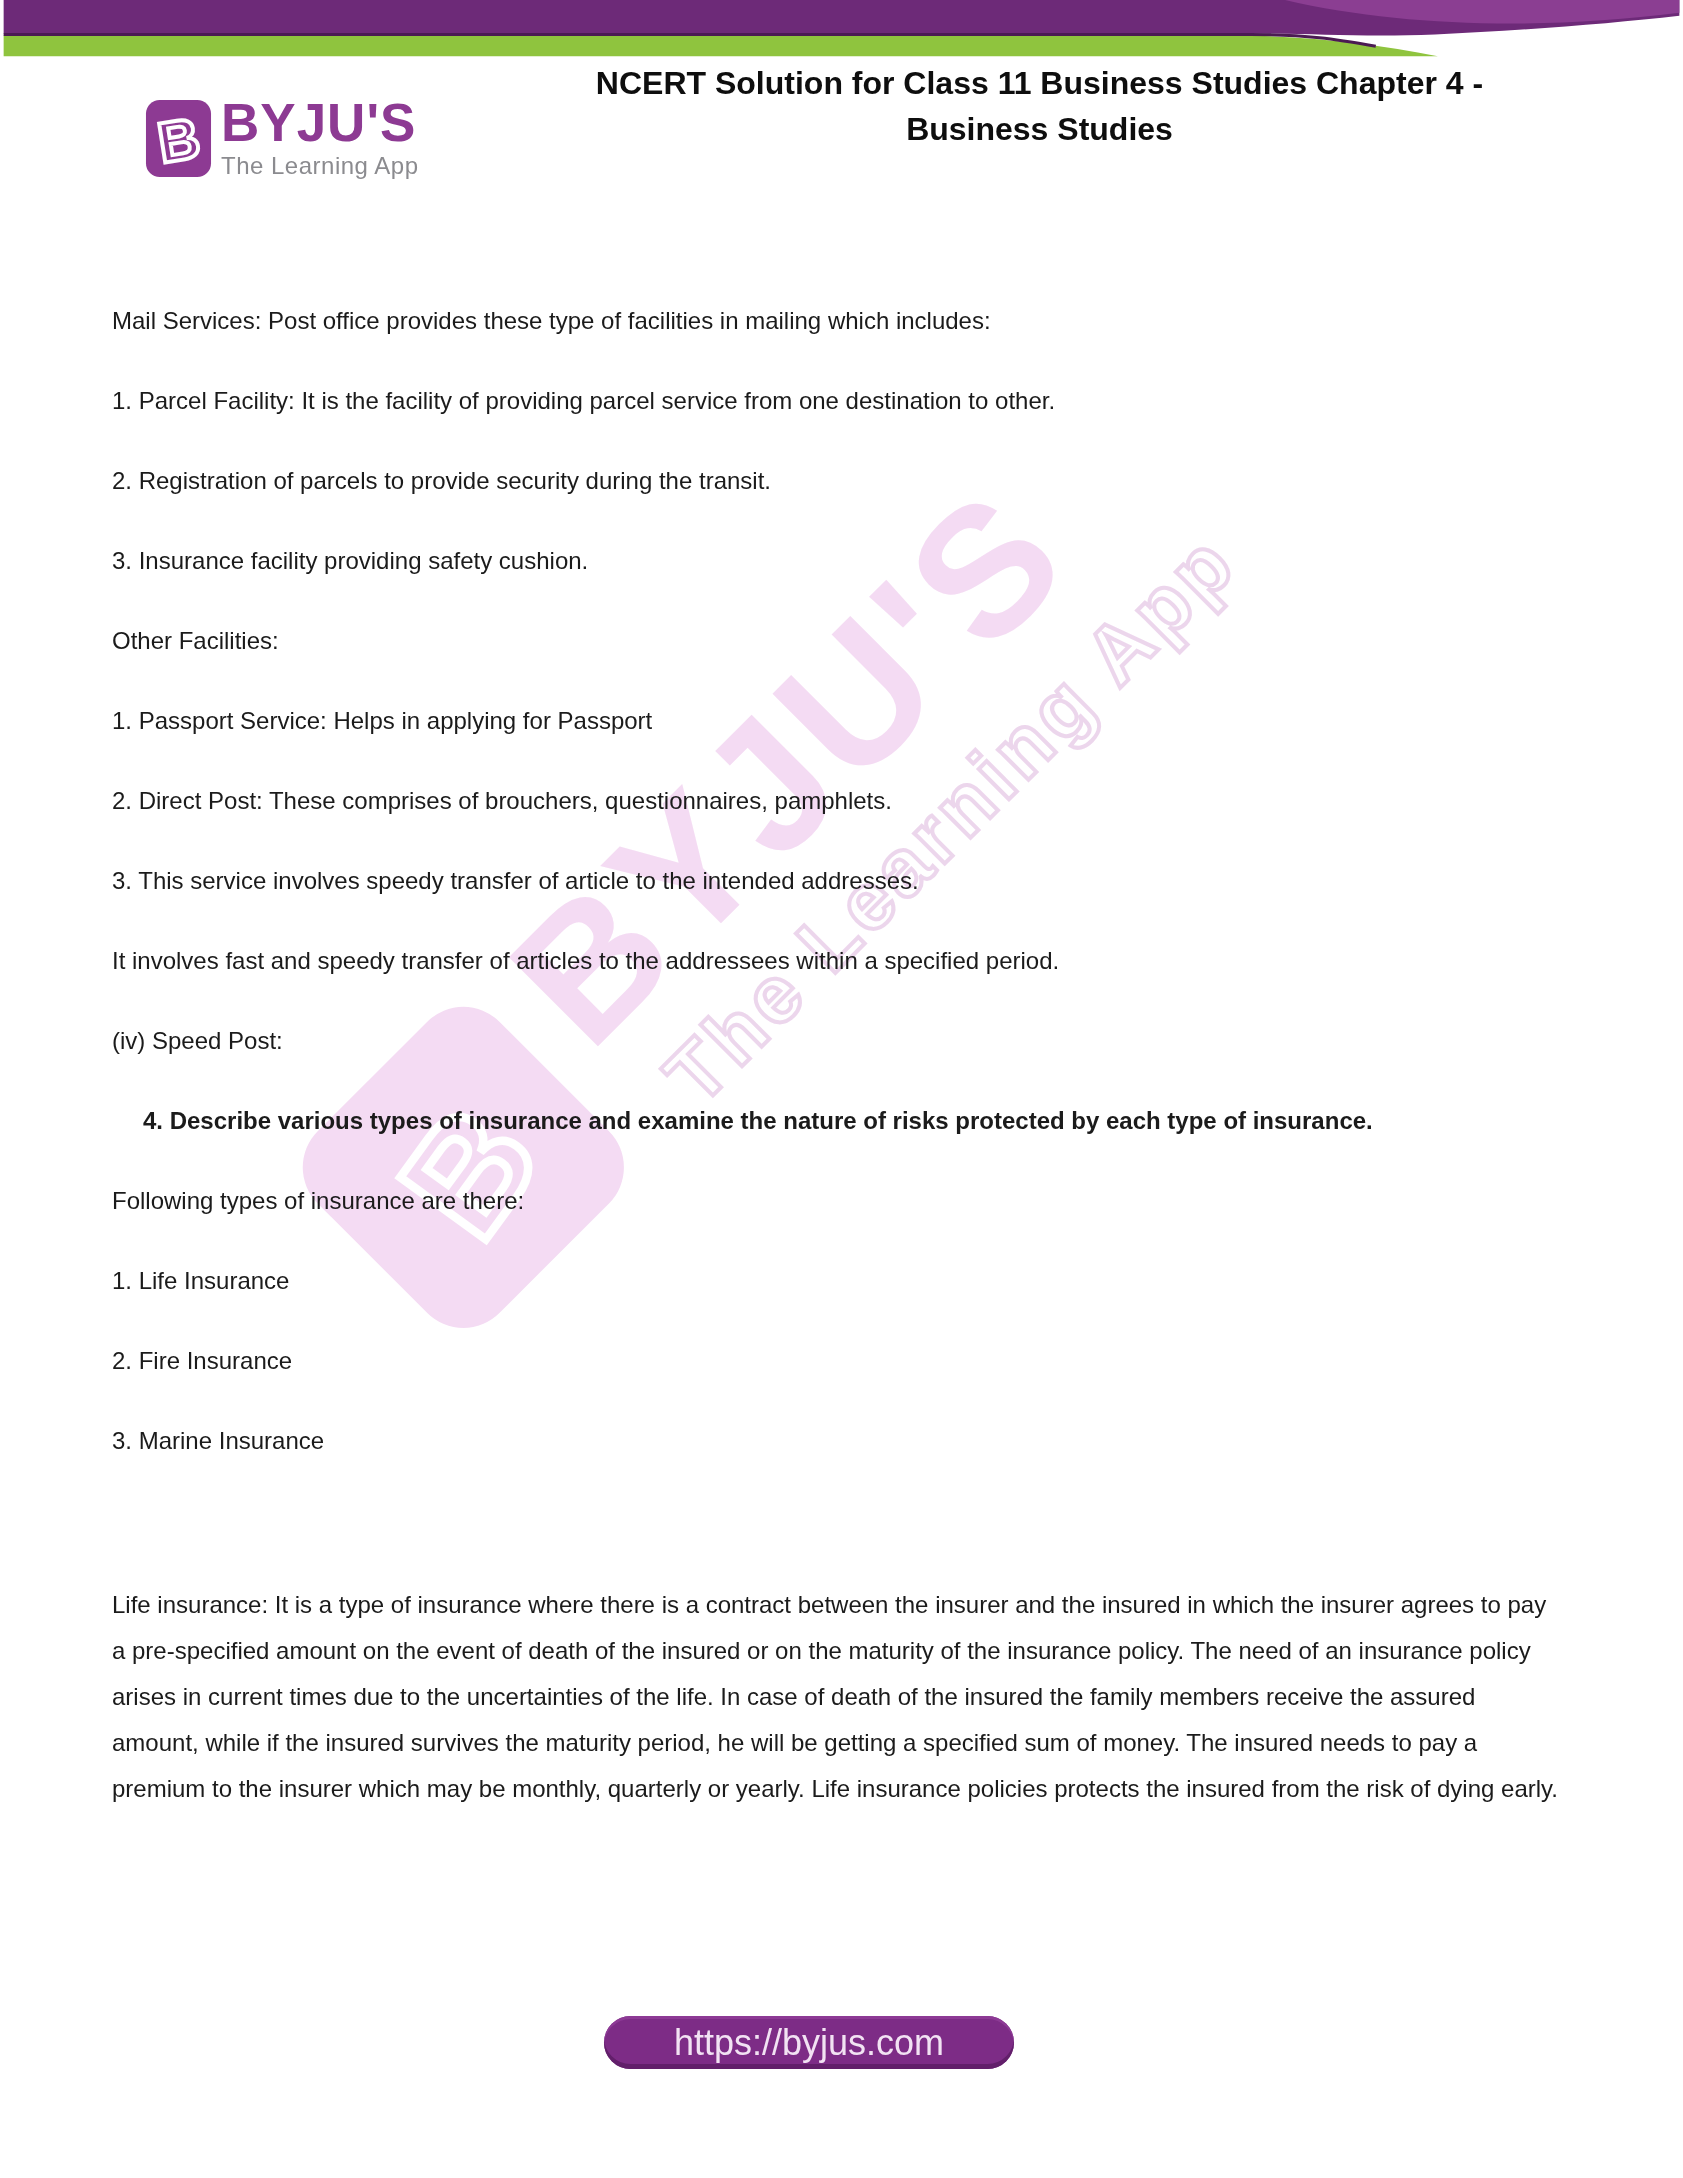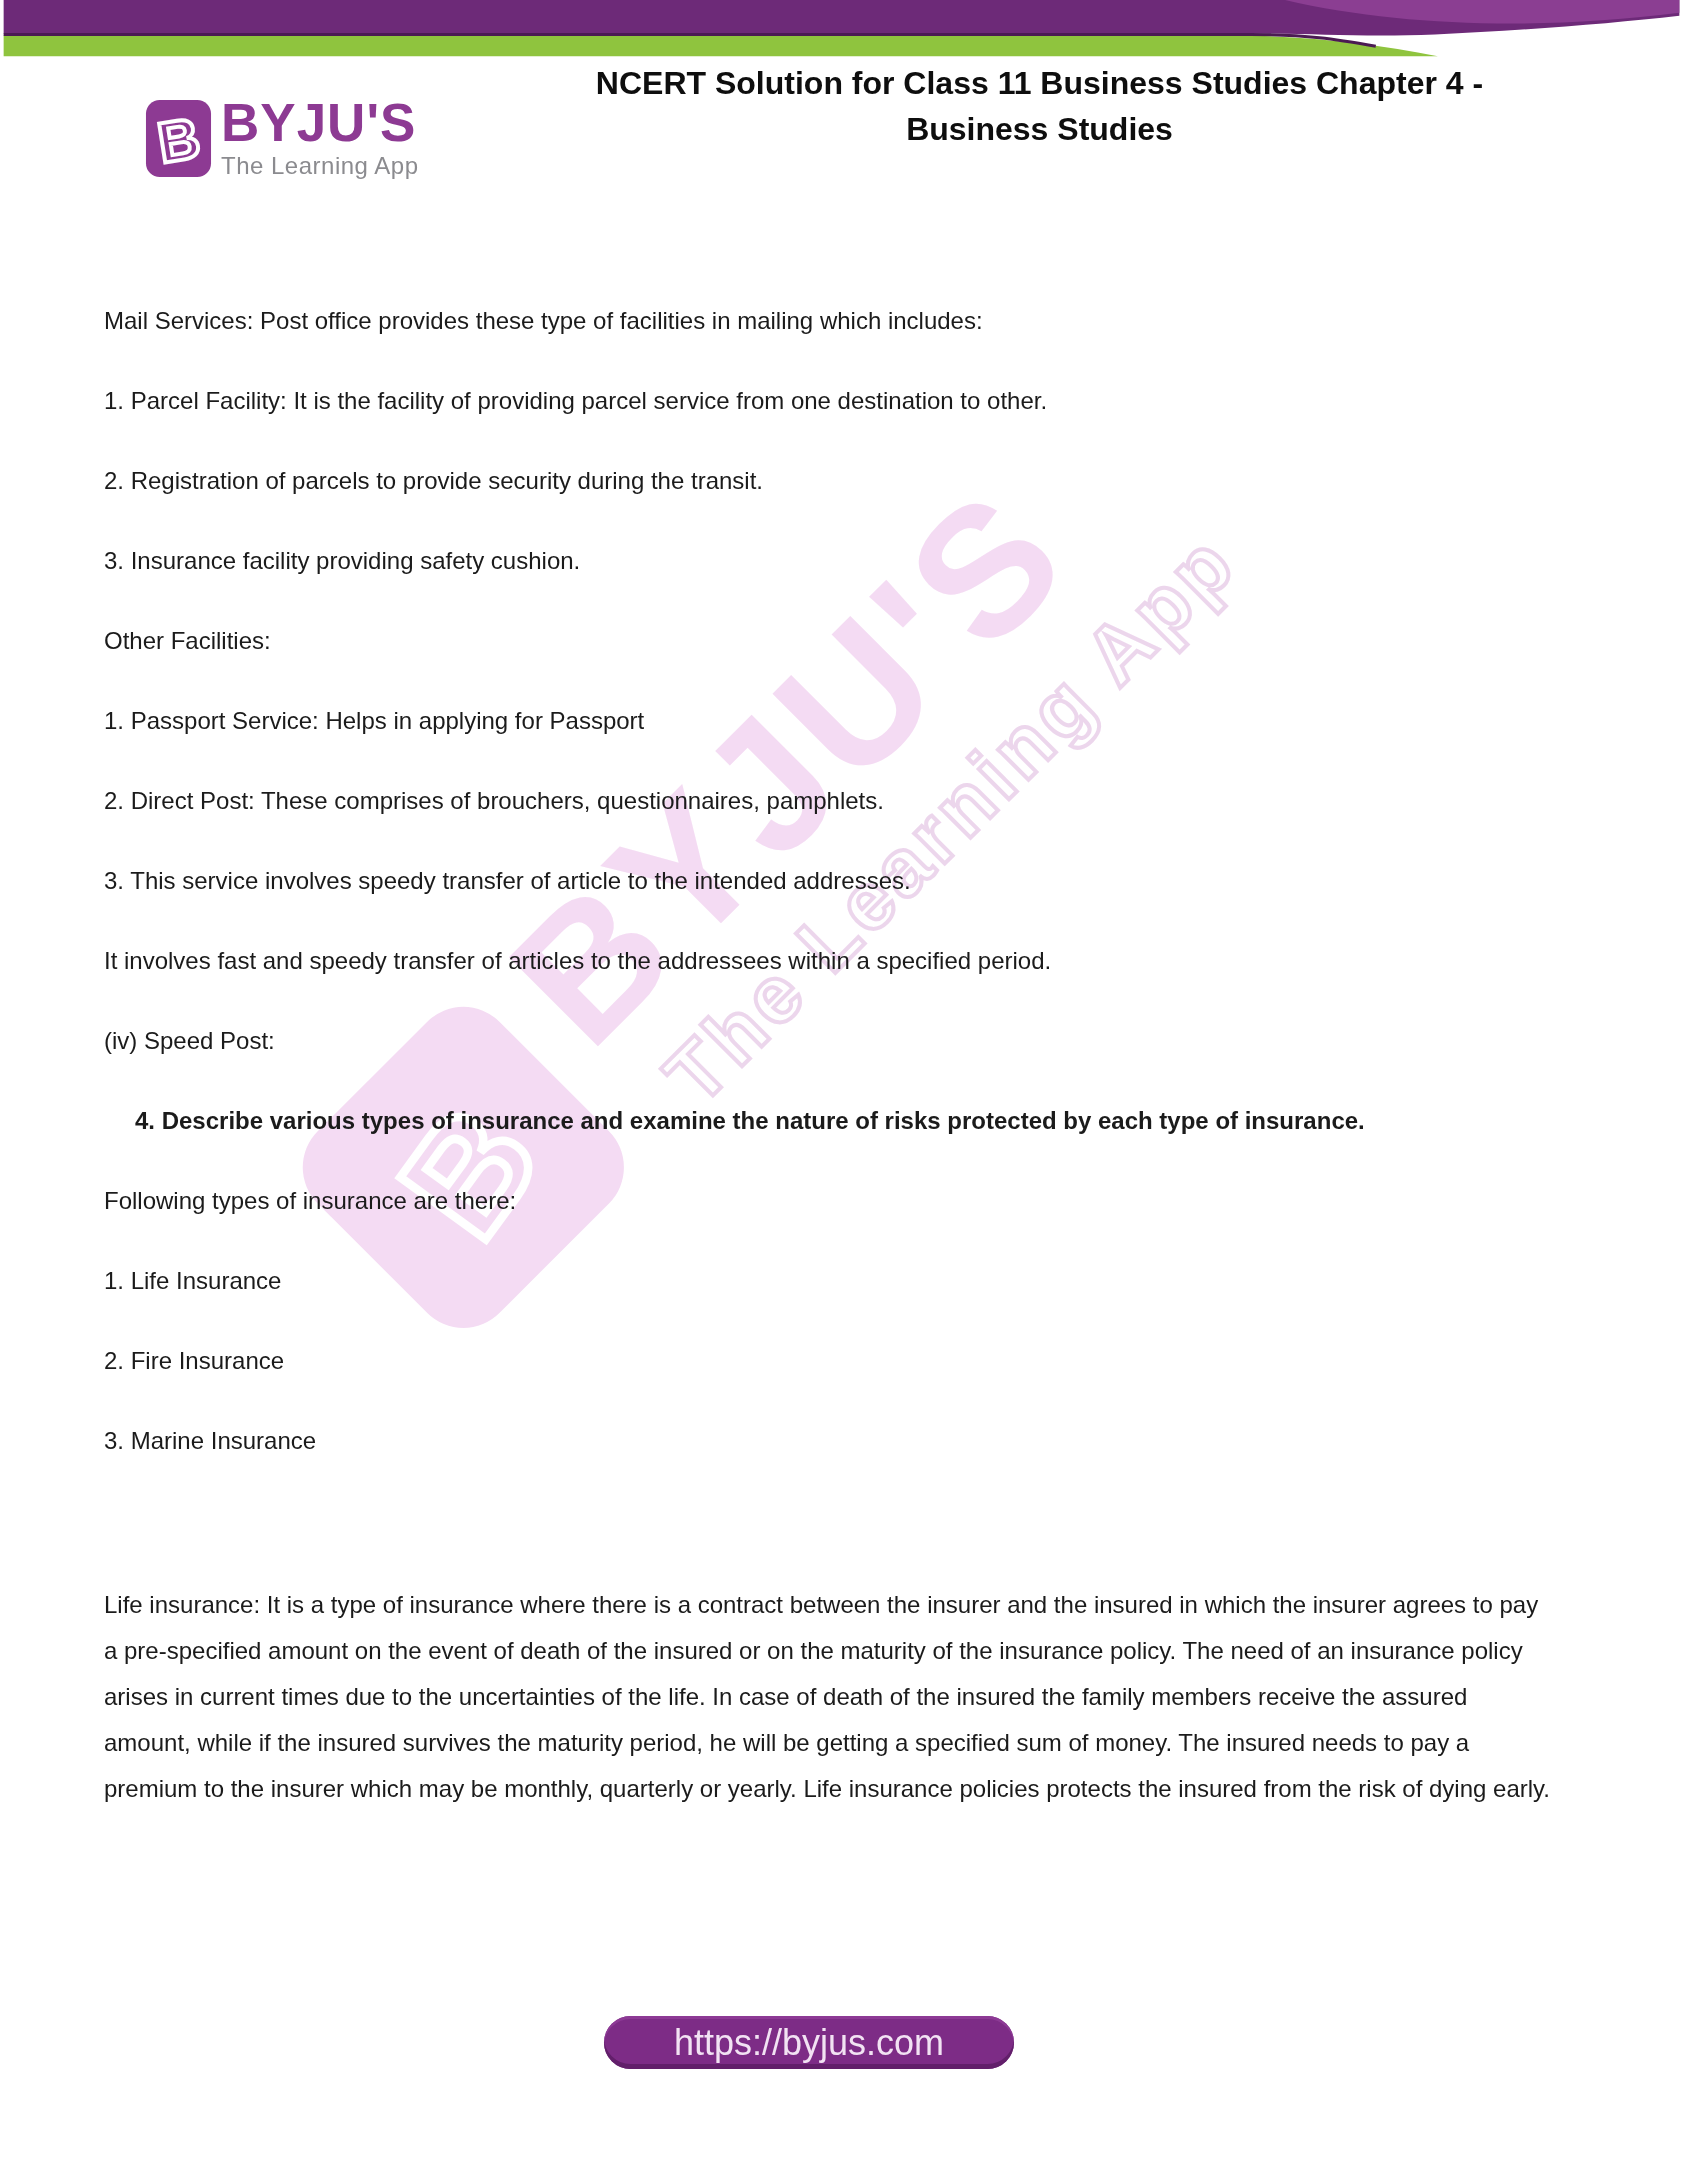--- a/index.html
+++ b/index.html
@@ -30,21 +30,21 @@
     width:257px;height:257px;border-radius:51px;background:#f3d8f2;
     flex:0 0 auto;display:flex;align-items:center;justify-content:center;
   }
   .wm-textcol{margin-left:40px;display:flex;flex-direction:column;}
   .wm-brand{font-size:183px;font-weight:bold;color:#f3d8f2;letter-spacing:6px;line-height:1;white-space:nowrap;}
   .wm-tagline{
     font-size:81px;font-weight:bold;letter-spacing:5px;margin-top:14px;margin-left:40px;
     color:#ffffff;-webkit-text-stroke:4px #eBD2EB;white-space:nowrap;
   }
   
-  .content{position:absolute;left:104px;top:298px;width:1453px;z-index:2;color:#1b1b1b;}
+  .content{position:absolute;left:112px;top:298px;width:1453px;z-index:2;color:#1b1b1b;}
   .content p{margin:0 0 34px 0;font-size:24px;line-height:46px;}
   .content p.bold-q{font-weight:bold;max-width:1327px;margin-left:31px;}
   .content p.last{margin-top:118px;}
   
   .footer-btn{
     position:absolute;left:604px;top:2016px;width:410px;height:53px;z-index:2;
     background:#7d2c86;border:none;border-radius:27px;cursor:pointer;
     box-shadow:inset 0 -5px 0 #621f6a, inset 0 3px 0 #8d3a95;
     color:#f2e2f3;font-size:36px;font-family:"Liberation Sans","DejaVu Sans",sans-serif;
     display:flex;align-items:center;justify-content:center;

